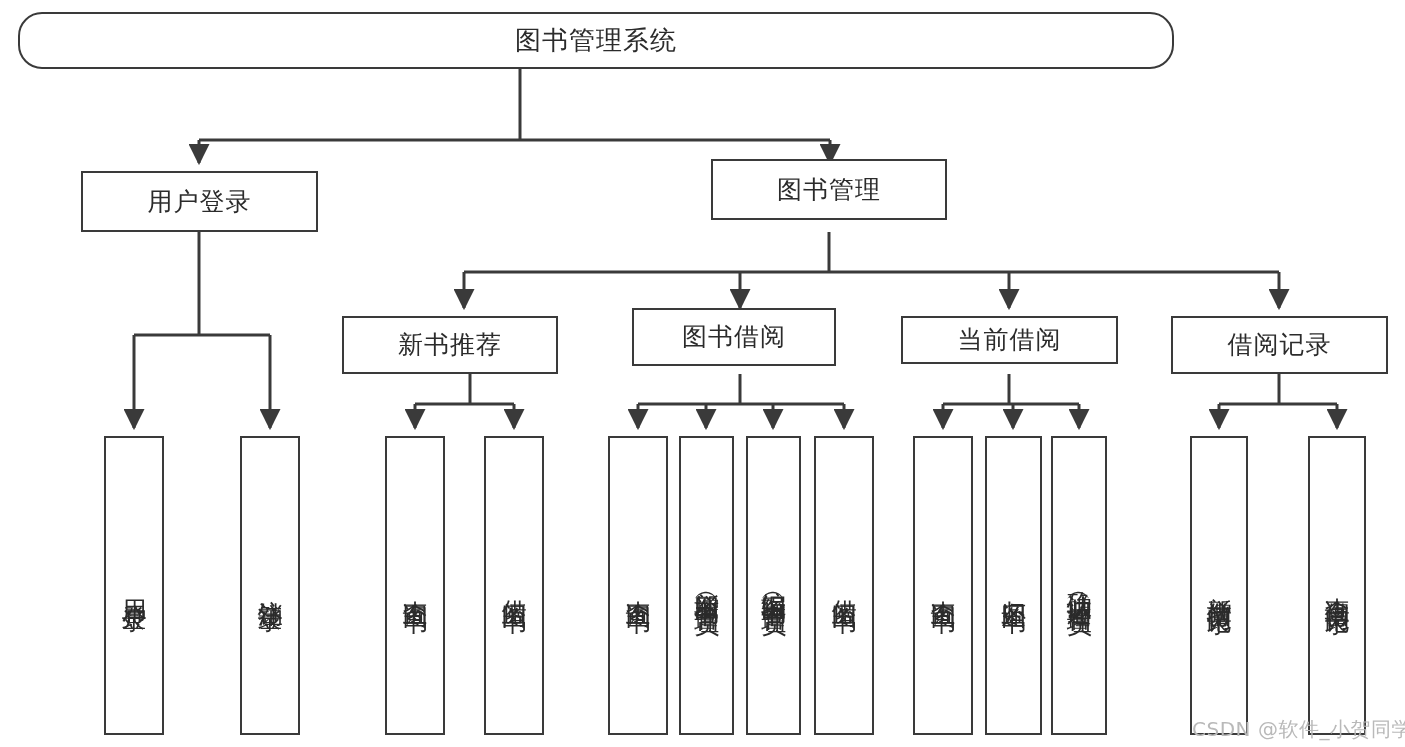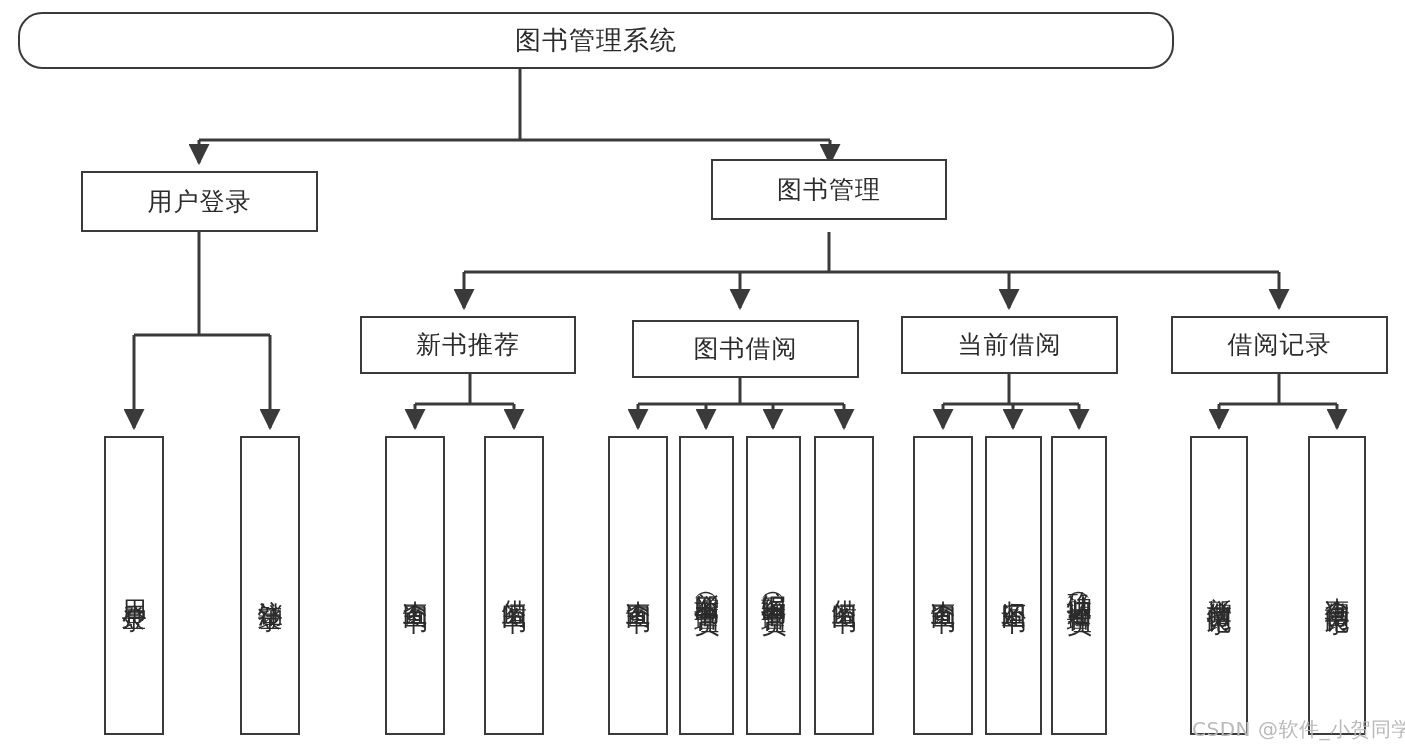--- a/index.html
+++ b/index.html
@@ -121,27 +121,27 @@
     <span>图书管理系统</span>
   </div>
 
   <div class="node horiz" id="node-l2-0" style="left: 81px; top: 171px; width: 237px; height: 61px;">
     <span>用户登录</span>
   </div>
   <div class="node horiz" id="node-l2-1" style="left: 711px; top: 159px; width: 236px; height: 61px;">
     <span>图书管理</span>
   </div>
 
-  <div class="node horiz" id="node-l3-0" style="left: 360px; top: 316px; width: 216px; height: 58px;">
+  <div class="node horiz" id="node-l3-0" style="left: 342px; top: 316px; width: 216px; height: 58px;">
     <span>新书推荐</span>
   </div>
-  <div class="node horiz" id="node-l3-1" style="left: 632px; top: 320px; width: 227px; height: 58px; text-align: center;">
+  <div class="node horiz" id="node-l3-1" style="left: 632px; top: 308px; width: 204px; height: 58px; text-align: center;">
     <span>图书借阅</span>
   </div>
-  <div class="node horiz" id="node-l3-2" style="left: 901px; top: 316px; width: 217px; height: 58px;">
+  <div class="node horiz" id="node-l3-2" style="left: 901px; top: 316px; width: 217px; height: 48px;">
     <span>当前借阅</span>
   </div>
   <div class="node horiz" id="node-l3-3" style="left: 1171px; top: 316px; width: 217px; height: 58px; align-items: center;">
     <span>借阅记录</span>
   </div>
 
   <div class="node vert" id="node-leaf-0" style="left: 104px; top: 436px; width: 60px; height: 299px;">
     <span class="vtext">用户登录</span>
   </div>
   <div class="node vert" id="node-leaf-1" style="left: 240px; top: 436px; width: 60px; height: 299px;">

